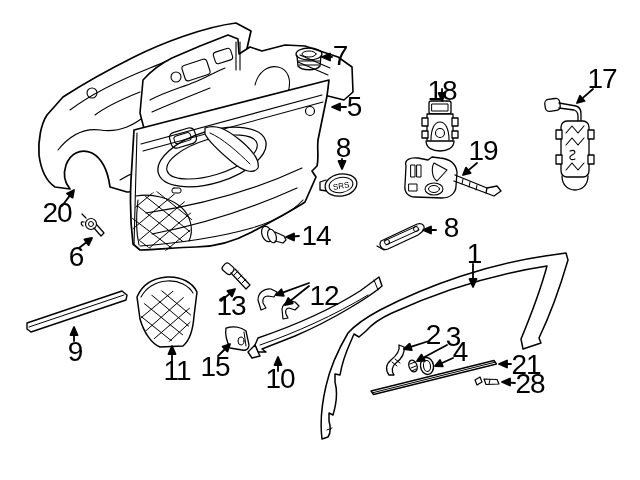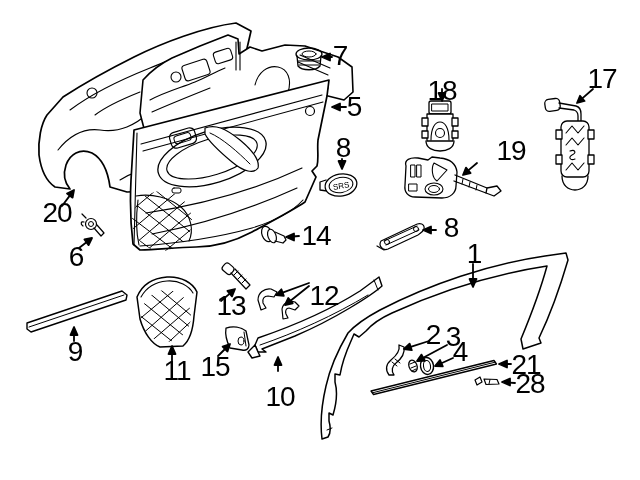--- a/index.html
+++ b/index.html
@@ -317,26 +317,26 @@
 
   <div class="plabel" style="left:474px;top:254px">1</div>
   <div class="plabel" style="left:433px;top:335px">2</div>
   <div class="plabel" style="left:453px;top:337px">3</div>
   <div class="plabel" style="left:460px;top:352px">4</div>
   <div class="plabel" style="left:354px;top:107px">5</div>
   <div class="plabel" style="left:76px;top:257px">6</div>
   <div class="plabel" style="left:340px;top:56px">7</div>
   <div class="plabel" style="left:343px;top:148px">8</div>
   <div class="plabel" style="left:75px;top:352px">9</div>
-  <div class="plabel" style="left:280px;top:397px">10</div>
+  <div class="plabel" style="left:280px;top:379px">10</div>
   <div class="plabel" style="left:177px;top:371px">11</div>
   <div class="plabel" style="left:324px;top:296px">12</div>
   <div class="plabel" style="left:231px;top:306px">13</div>
   <div class="plabel" style="left:316px;top:236px">14</div>
   <div class="plabel" style="left:215px;top:367px">15</div>
   <div class="plabel" style="left:451px;top:228px">8</div>
   <div class="plabel" style="left:602px;top:79px">17</div>
   <div class="plabel" style="left:442px;top:91px">18</div>
-  <div class="plabel" style="left:511px;top:151px">19</div>
+  <div class="plabel" style="left:483px;top:151px">19</div>
   <div class="plabel" style="left:57px;top:213px">20</div>
   <div class="plabel" style="left:526px;top:365px">21</div>
   <div class="plabel" style="left:530px;top:384px">28</div>
 </div>
 
 </body></html>

